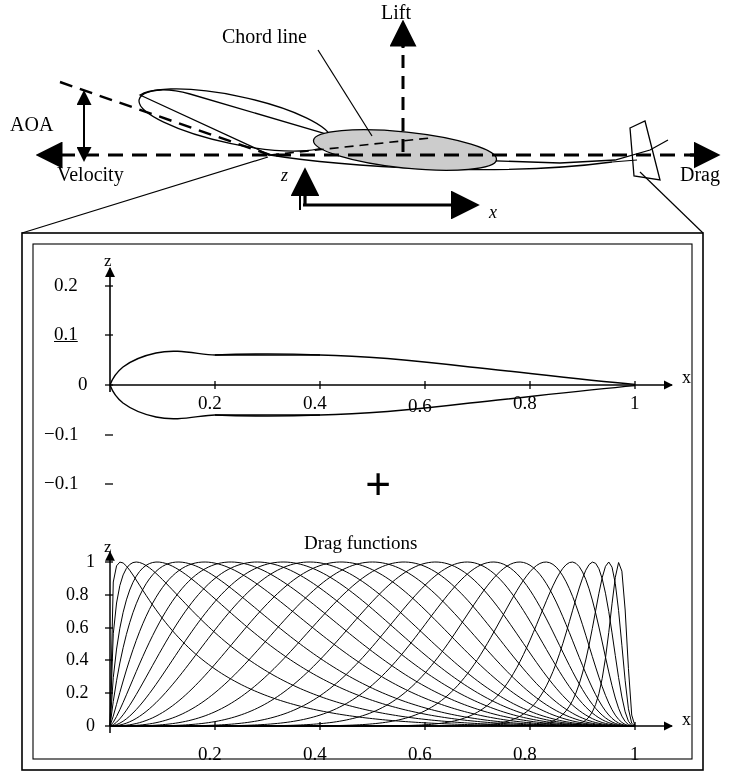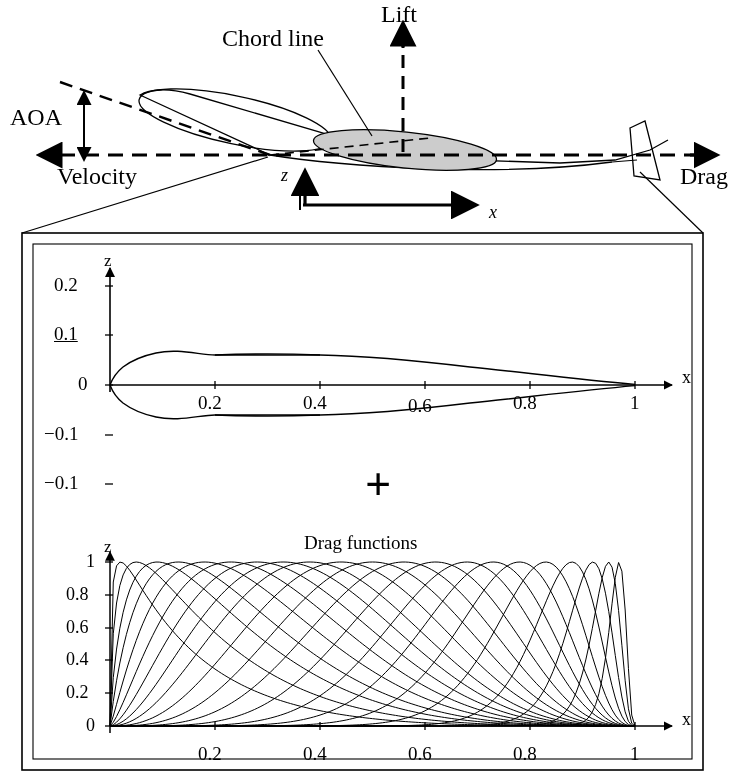--- a/index.html
+++ b/index.html
@@ -25,21 +25,21 @@
     top: 0;
     width: 729px;
     height: 778px;
   }
   .lbl {
     position: absolute;
     font-family: "Liberation Serif", serif;
     white-space: nowrap;
     line-height: 1;
   }
-  .lbl-20 { font-size: 24px; }
+  .lbl-20 { font-size: 20px; }
   .lbl-19 { font-size: 19px; }
   .lbl-18 { font-size: 18px; }
   .lbl-17 { font-size: 17px; }
   .ital { font-style: italic; }
   .plus {
     position: absolute;
     font-size: 46px;
     font-weight: bold;
     font-family: "Liberation Serif", serif;
     line-height: 1;
@@ -185,21 +185,21 @@
           <path d="M 110.00,726.00 L 113.28,726.00 L 116.56,726.00 L 119.84,726.00 L 123.13,726.00 L 126.41,726.00 L 129.69,726.00 L 132.97,726.00 L 136.25,726.00 L 139.53,726.00 L 142.81,726.00 L 146.09,726.00 L 149.38,726.00 L 152.66,726.00 L 155.94,726.00 L 159.22,726.00 L 162.50,726.00 L 165.78,726.00 L 169.06,726.00 L 172.34,726.00 L 175.63,726.00 L 178.91,726.00 L 182.19,726.00 L 185.47,726.00 L 188.75,726.00 L 192.03,726.00 L 195.31,726.00 L 198.59,726.00 L 201.88,726.00 L 205.16,726.00 L 208.44,726.00 L 211.72,726.00 L 215.00,726.00 L 218.28,726.00 L 221.56,726.00 L 224.84,726.00 L 228.13,726.00 L 231.41,726.00 L 234.69,726.00 L 237.97,726.00 L 241.25,726.00 L 244.53,726.00 L 247.81,726.00 L 251.09,726.00 L 254.38,726.00 L 257.66,726.00 L 260.94,726.00 L 264.22,726.00 L 267.50,726.00 L 270.78,726.00 L 274.06,726.00 L 277.34,726.00 L 280.63,726.00 L 283.91,726.00 L 287.19,726.00 L 290.47,726.00 L 293.75,726.00 L 297.03,726.00 L 300.31,726.00 L 303.59,726.00 L 306.88,726.00 L 310.16,726.00 L 313.44,726.00 L 316.72,726.00 L 320.00,726.00 L 323.28,726.00 L 326.56,726.00 L 329.84,726.00 L 333.13,726.00 L 336.41,726.00 L 339.69,726.00 L 342.97,726.00 L 346.25,726.00 L 349.53,726.00 L 352.81,726.00 L 356.09,726.00 L 359.38,726.00 L 362.66,726.00 L 365.94,726.00 L 369.22,726.00 L 372.50,726.00 L 375.78,726.00 L 379.06,726.00 L 382.34,726.00 L 385.63,726.00 L 388.91,726.00 L 392.19,726.00 L 395.47,726.00 L 398.75,726.00 L 402.03,726.00 L 405.31,726.00 L 408.59,726.00 L 411.88,726.00 L 415.16,726.00 L 418.44,726.00 L 421.72,726.00 L 425.00,726.00 L 428.28,726.00 L 431.56,726.00 L 434.84,726.00 L 438.13,726.00 L 441.41,726.00 L 444.69,726.00 L 447.97,726.00 L 451.25,726.00 L 454.53,726.00 L 457.81,726.00 L 461.09,726.00 L 464.38,726.00 L 467.66,726.00 L 470.94,726.00 L 474.22,726.00 L 477.50,726.00 L 480.78,726.00 L 484.06,725.99 L 487.34,725.99 L 490.63,725.99 L 493.91,725.98 L 497.19,725.98 L 500.47,725.97 L 503.75,725.96 L 507.03,725.94 L 510.31,725.91 L 513.59,725.88 L 516.88,725.84 L 520.16,725.77 L 523.44,725.69 L 526.72,725.57 L 530.00,725.41 L 533.28,725.19 L 536.56,724.90 L 539.84,724.50 L 543.13,723.97 L 546.41,723.26 L 549.69,722.32 L 552.97,721.07 L 556.25,719.42 L 559.53,717.26 L 562.81,714.46 L 566.09,710.83 L 569.38,706.20 L 572.66,700.33 L 575.94,692.98 L 579.22,683.93 L 582.50,672.97 L 585.78,659.98 L 589.06,645.01 L 592.34,628.36 L 595.63,610.71 L 598.91,593.24 L 602.19,577.68 L 605.47,566.37 L 608.75,562.00 L 612.03,567.15 L 615.31,583.47 L 618.59,610.63 L 621.88,645.25 L 625.16,680.73 L 628.44,708.80 L 631.72,723.36 L 635.00,726.00" fill="none" stroke="#000" stroke-width="1"></path>
           <path d="M 110.00,726.00 L 113.28,726.00 L 116.56,726.00 L 119.84,726.00 L 123.13,726.00 L 126.41,726.00 L 129.69,726.00 L 132.97,726.00 L 136.25,726.00 L 139.53,726.00 L 142.81,726.00 L 146.09,726.00 L 149.38,726.00 L 152.66,726.00 L 155.94,726.00 L 159.22,726.00 L 162.50,726.00 L 165.78,726.00 L 169.06,726.00 L 172.34,726.00 L 175.63,726.00 L 178.91,726.00 L 182.19,726.00 L 185.47,726.00 L 188.75,726.00 L 192.03,726.00 L 195.31,726.00 L 198.59,726.00 L 201.88,726.00 L 205.16,726.00 L 208.44,726.00 L 211.72,726.00 L 215.00,726.00 L 218.28,726.00 L 221.56,726.00 L 224.84,726.00 L 228.13,726.00 L 231.41,726.00 L 234.69,726.00 L 237.97,726.00 L 241.25,726.00 L 244.53,726.00 L 247.81,726.00 L 251.09,726.00 L 254.38,726.00 L 257.66,726.00 L 260.94,726.00 L 264.22,726.00 L 267.50,726.00 L 270.78,726.00 L 274.06,726.00 L 277.34,726.00 L 280.63,726.00 L 283.91,726.00 L 287.19,726.00 L 290.47,726.00 L 293.75,726.00 L 297.03,726.00 L 300.31,726.00 L 303.59,726.00 L 306.88,726.00 L 310.16,726.00 L 313.44,726.00 L 316.72,726.00 L 320.00,726.00 L 323.28,726.00 L 326.56,726.00 L 329.84,726.00 L 333.13,726.00 L 336.41,726.00 L 339.69,726.00 L 342.97,726.00 L 346.25,726.00 L 349.53,726.00 L 352.81,726.00 L 356.09,726.00 L 359.38,726.00 L 362.66,726.00 L 365.94,726.00 L 369.22,726.00 L 372.50,726.00 L 375.78,726.00 L 379.06,726.00 L 382.34,726.00 L 385.63,726.00 L 388.91,726.00 L 392.19,726.00 L 395.47,726.00 L 398.75,726.00 L 402.03,726.00 L 405.31,726.00 L 408.59,726.00 L 411.88,726.00 L 415.16,726.00 L 418.44,726.00 L 421.72,726.00 L 425.00,726.00 L 428.28,726.00 L 431.56,726.00 L 434.84,726.00 L 438.13,726.00 L 441.41,726.00 L 444.69,726.00 L 447.97,726.00 L 451.25,726.00 L 454.53,726.00 L 457.81,726.00 L 461.09,726.00 L 464.38,726.00 L 467.66,726.00 L 470.94,726.00 L 474.22,726.00 L 477.50,726.00 L 480.78,726.00 L 484.06,726.00 L 487.34,726.00 L 490.63,726.00 L 493.91,726.00 L 497.19,726.00 L 500.47,726.00 L 503.75,726.00 L 507.03,726.00 L 510.31,726.00 L 513.59,726.00 L 516.88,726.00 L 520.16,726.00 L 523.44,726.00 L 526.72,726.00 L 530.00,726.00 L 533.28,726.00 L 536.56,726.00 L 539.84,725.99 L 543.13,725.99 L 546.41,725.98 L 549.69,725.97 L 552.97,725.95 L 556.25,725.92 L 559.53,725.87 L 562.81,725.79 L 566.09,725.66 L 569.38,725.45 L 572.66,725.11 L 575.94,724.56 L 579.22,723.69 L 582.50,722.33 L 585.78,720.20 L 589.06,716.92 L 592.34,711.93 L 595.63,704.50 L 598.91,693.67 L 602.19,678.45 L 605.47,658.04 L 608.75,632.49 L 612.03,603.81 L 615.31,577.32 L 618.59,562.51 L 621.88,571.15 L 625.16,610.01 L 628.44,668.60 L 631.72,715.05 L 635.00,726.00" fill="none" stroke="#000" stroke-width="1"></path>
         </g>
     </g>
   </svg>
 
   <div class="lbl lbl-20" style="left:381px; top:2px;">Lift</div>
 
   <div class="lbl lbl-20" style="left:222px; top:26px;">Chord line</div>
 
-  <div class="lbl lbl-20" style="left:10px; top:105px;">AOA</div>
+  <div class="lbl lbl-20" style="left:10px; top:114px;">AOA</div>
 
   <div class="lbl lbl-20" style="left:57px; top:164px;">Velocity</div>
 
   <div class="lbl lbl-20" style="left:653px; top:164px;margin-left:27px;">Drag</div>
 
   <div class="lbl lbl-18 ital" style="left:281px; top:166px;">z</div>
 
   <div class="lbl lbl-18 ital" style="left:489px; top:203px;">x</div>
 
 

